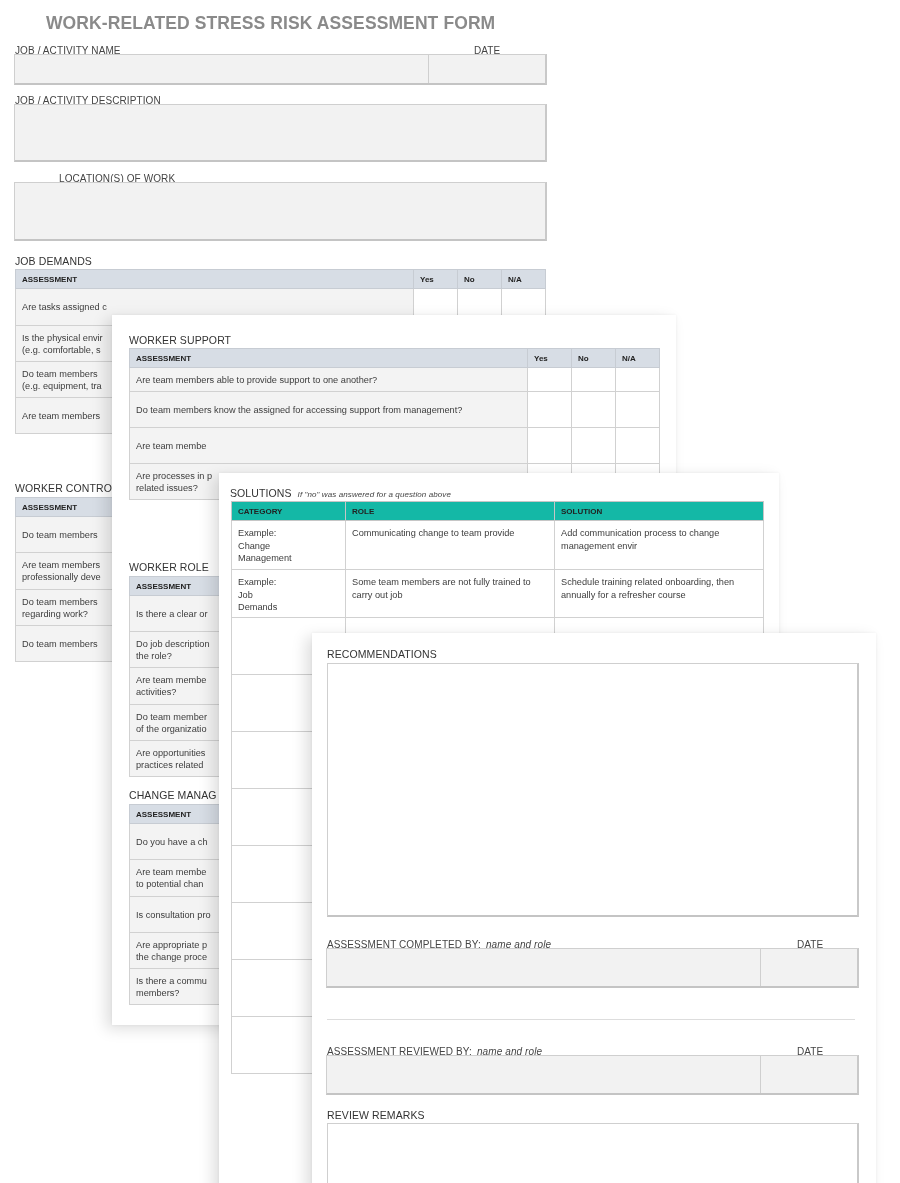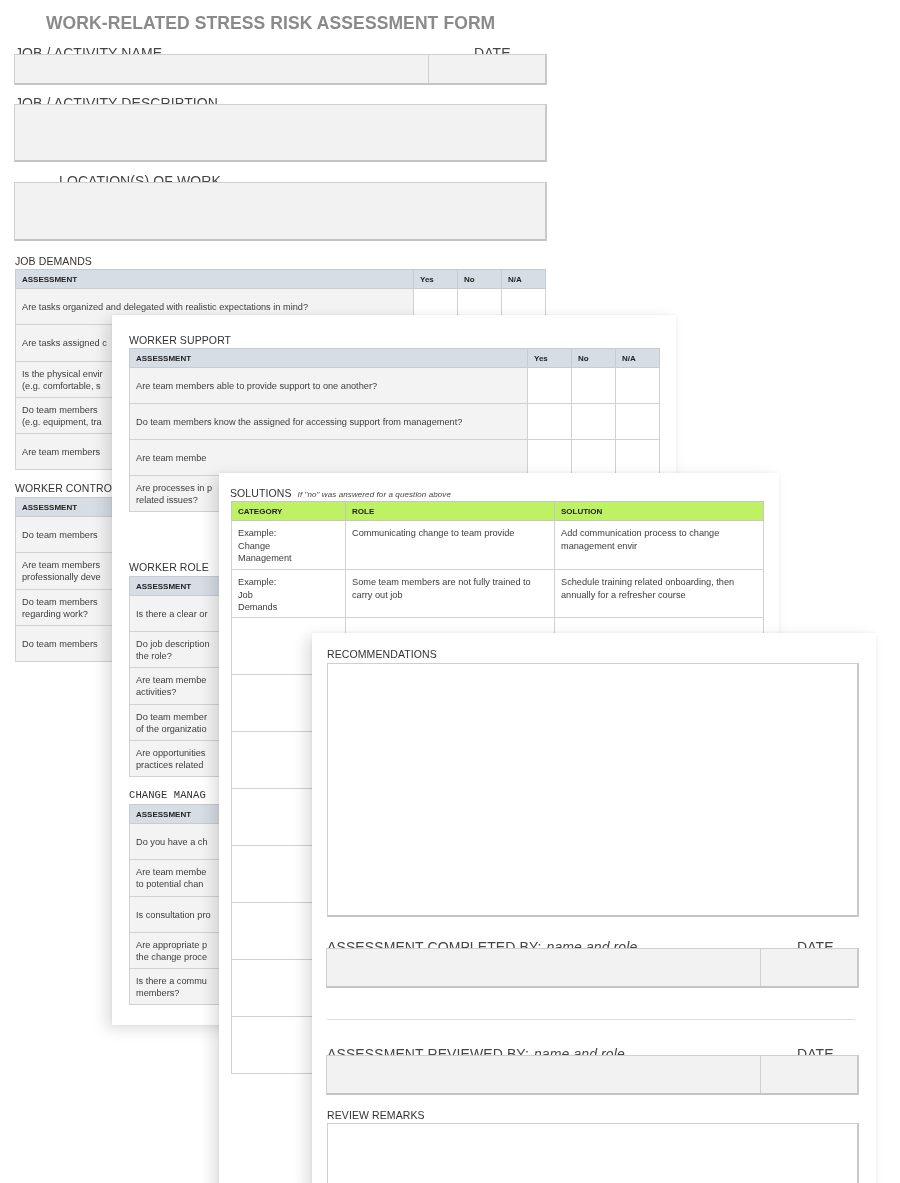--- a/index.html
+++ b/index.html
@@ -4,35 +4,35 @@
 <style>
   * { box-sizing: border-box; margin: 0; padding: 0; }
   html, body { width: 900px; height: 1183px; overflow: hidden; background: #ffffff; }
   body { position: relative; font-family: "Liberation Sans", sans-serif; color: #3a3a3a; }
 
   .page { position: absolute; background: #ffffff; overflow: hidden; }
   .page.shadow { box-shadow: -6px 4px 14px rgba(0,0,0,0.13), 0 0 3px rgba(0,0,0,0.06); }
 
   .abs { position: absolute; }
   .title { font-family: "Liberation Sans", sans-serif; font-weight: bold; font-size: 17.5px; color: #8a8a8a; letter-spacing: 0.1px; white-space: nowrap; }
-  .lbl { font-size: 14px; color: #444; text-transform: uppercase; white-space: nowrap; letter-spacing: 0.1px; }
+  .lbl { font-size: 10px; color: #444; text-transform: uppercase; white-space: nowrap; letter-spacing: 0.1px; }
   .lbl i { text-transform: none; font-style: italic; margin-left: 5px; }
   .sec { font-size: 10.5px; color: #333; text-transform: uppercase; white-space: nowrap; letter-spacing: 0.1px; }
   .sec i { text-transform: none; font-size: 8px; font-style: italic; margin-left: 6px; color: #444; }
 
   .field { position: absolute; background: #f2f2f2; border: 1px solid #cfcfcf; border-bottom: 2px solid #c4c4c4; border-right: 2px solid #c9c9c9; }
   .field.white { background: #ffffff; }
   .field .split { position: absolute; top: 0; bottom: 0; border-left: 1px solid #cfcfcf; }
 
   table.tb { position: absolute; border-collapse: collapse; table-layout: fixed; font-size: 9.2px; color: #3c3c3c; }
   table.tb th { background: #d7dde5; font-size: 8px; font-weight: bold; color: #222; text-align: left; padding: 0 6px; height: 19px; border: 1px solid #c7ccd3; white-space: nowrap; }
   table.tb th.c { text-align: left; }
   table.tb td { background: #f3f3f3; border: 1px solid #d1d1d1; padding: 0 6px; vertical-align: middle; line-height: 12px; white-space: nowrap; overflow: hidden; }
   table.tb td.chk { background: #ffffff; }
-  table.sol th { background: #bef264; border: 1px solid #c6c6c6; }
+  table.sol th { background: #14b8a6; border: 1px solid #c6c6c6; }
   table.sol td { background: #ffffff; vertical-align: top; padding-top: 6px; white-space: normal; line-height: 12.5px; color: #3c3c3c; }
 
   .divider { position: absolute; height: 1px; background: #dddddd; }
 </style>
 </head>
 <body>
 
 <div class="page" style="left:0;top:0;width:560px;height:700px;">
   <div class="abs title" style="left:22px;top:13px;margin-left:24px;">WORK-RELATED STRESS RISK ASSESSMENT FORM</div>
 
@@ -56,26 +56,20 @@
         <col style="width:44px">
         <col style="width:44px">
       </colgroup>
     <tbody>
         <tr>
       <th>ASSESSMENT</th>
       <th class="c">Yes</th>
       <th class="c">No</th>
       <th class="c">N/A</th>
     </tr>
-    <tr style="height:36px">
-      <td>Are tasks organized and delegated with realistic expectations in mind?</td>
-      <td class="chk"></td>
-      <td class="chk"></td>
-      <td class="chk"></td>
-    </tr>
     <tr style="height:37px">
       <td>Are tasks assigned c</td>
       <td class="chk"></td>
       <td class="chk"></td>
       <td class="chk"></td>
     </tr>
     <tr style="height:36px">
       <td>
             <div>Is the physical envir</div>
             <div>(e.g. comfortable, s</div>
@@ -145,21 +139,21 @@
         <col style="width:44px">
         <col style="width:44px">
       </colgroup>
     <tbody>
         <tr>
       <th>ASSESSMENT</th>
       <th class="c">Yes</th>
       <th class="c">No</th>
       <th class="c">N/A</th>
     </tr>
-    <tr style="height:36px">
+    <tr style="height:24px">
       <td>Are team members able to provide support to one another?</td>
       <td class="chk"></td>
       <td class="chk"></td>
       <td class="chk"></td>
     </tr>
     <tr style="height:36px">
       <td>Do team members know the assigned for accessing support from management?</td>
       <td class="chk"></td>
       <td class="chk"></td>
       <td class="chk"></td>
@@ -214,21 +208,21 @@
         </tr>
     <tr style="height:36px">
           <td>
             <div>Are opportunities</div>
             <div>practices related</div>
           </td>
         </tr>
   </tbody>
     </table>
 
-  <div class="abs sec" style="left:17px;top:474px;font-family:Liberation Mono, monospace;">CHANGE MANAG</div>
+  <div class="abs sec" style="left:17px;top:474px;">CHANGE MANAG</div>
   <table class="tb" style="left:17px;top:489px;width:530px;">
     <colgroup>
         <col style="width:530px">
       </colgroup>
     <tbody>
         <tr>
           <th>ASSESSMENT</th>
         </tr>
     <tr style="height:36px">
           <td>Do you have a ch</td>

